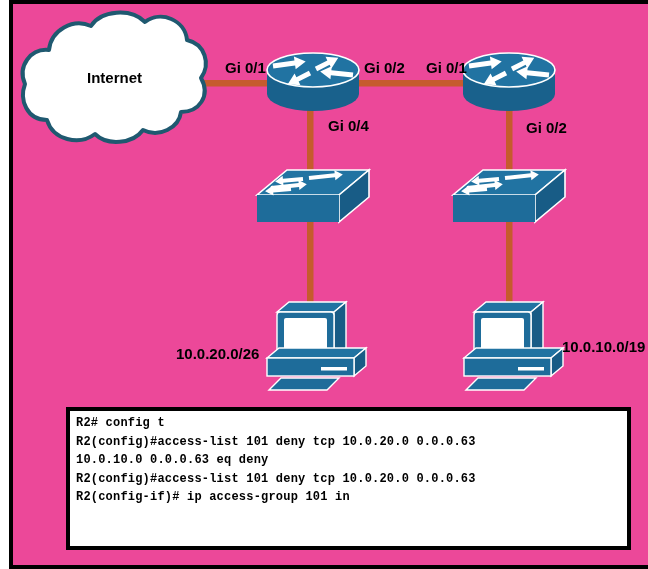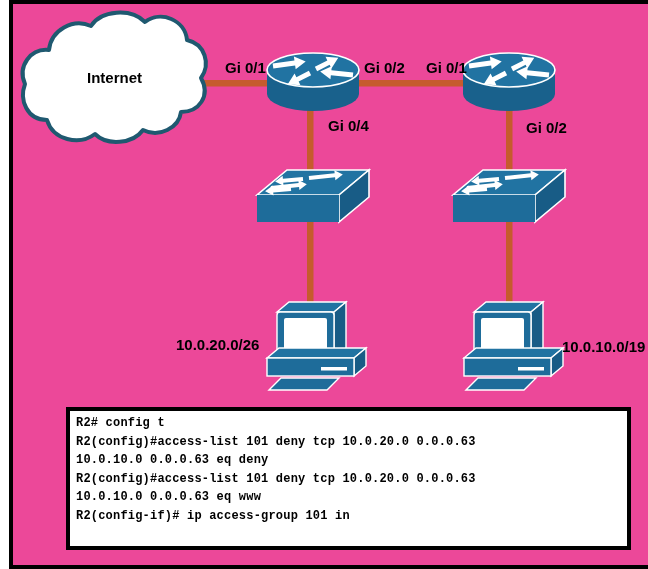--- a/index.html
+++ b/index.html
@@ -88,24 +88,23 @@
     <use href="#pc-icon" transform="translate(258,302)"></use>
     <use href="#pc-icon" transform="translate(455,302)"></use>
   </svg>
 
   <span class="lbl" style="left:74px;top:66px;">Internet</span>
   <span class="lbl" style="left:212px;top:56px;">Gi 0/1</span>
   <span class="lbl" style="left:351px;top:56px;">Gi 0/2</span>
   <span class="lbl" style="left:413px;top:56px;">Gi 0/1</span>
   <span class="lbl" style="left:315px;top:114px;">Gi 0/4</span>
   <span class="lbl" style="left:513px;top:116px;">Gi 0/2</span>
-  <span class="lbl" style="left:163px;top:333px;">10.0.20.0/26</span>
+  <span class="lbl" style="left:163px;top:342px;">10.0.20.0/26</span>
   <span class="lbl" style="left:549px;top:335px;">10.0.10.0/19</span>
 
   <div class="console">
     <div class="cline">R2# config t</div>
     <div class="cline">R2(config)#access-list 101 deny tcp 10.0.20.0 0.0.0.63</div>
     <div class="cline">10.0.10.0 0.0.0.63 eq deny</div>
     <div class="cline">R2(config)#access-list 101 deny tcp 10.0.20.0 0.0.0.63</div>
-    <div class="cline">10.0.10.0 0.0.0.63 eq www</div>
     <div class="cline">R2(config-if)# ip access-group 101 in</div>
   </div>
 </div>
 
 </body></html>

